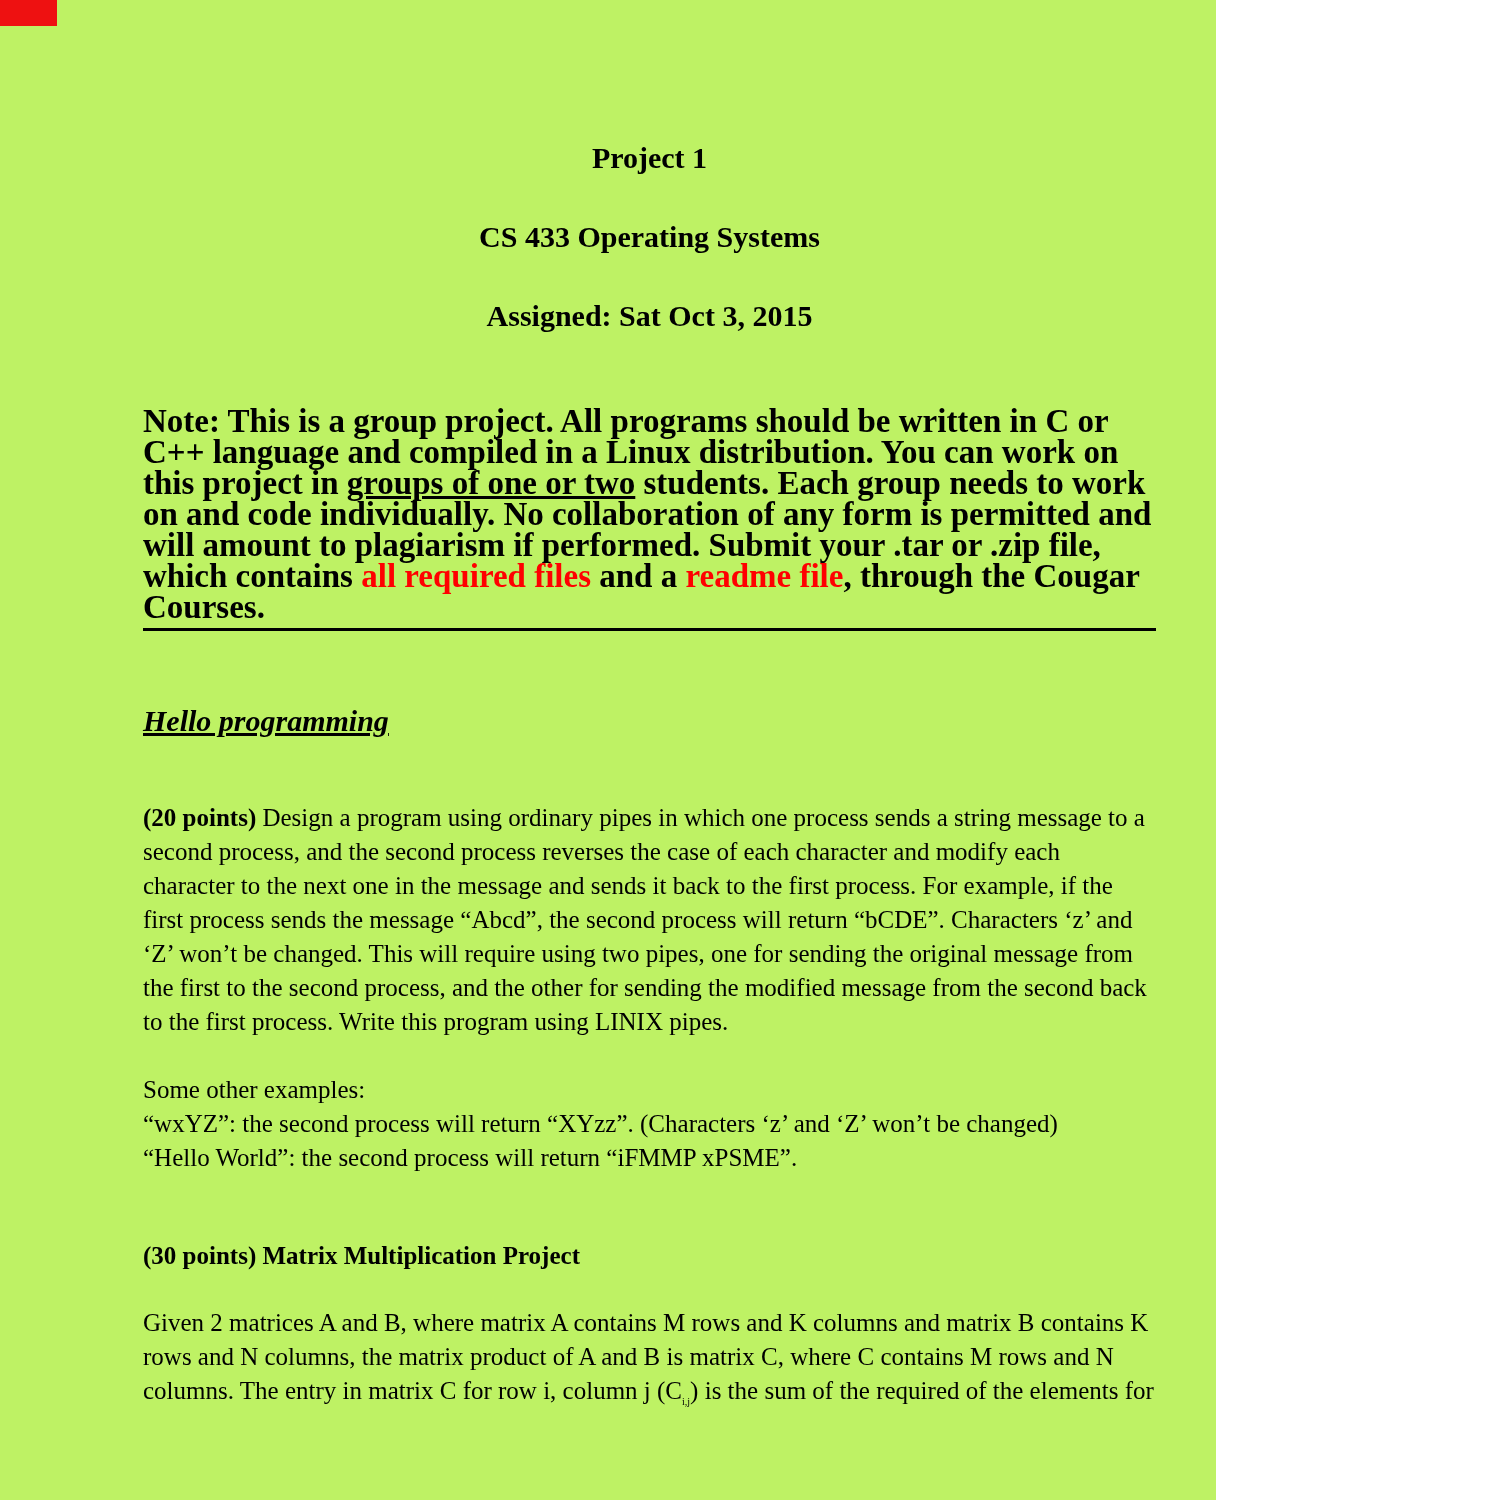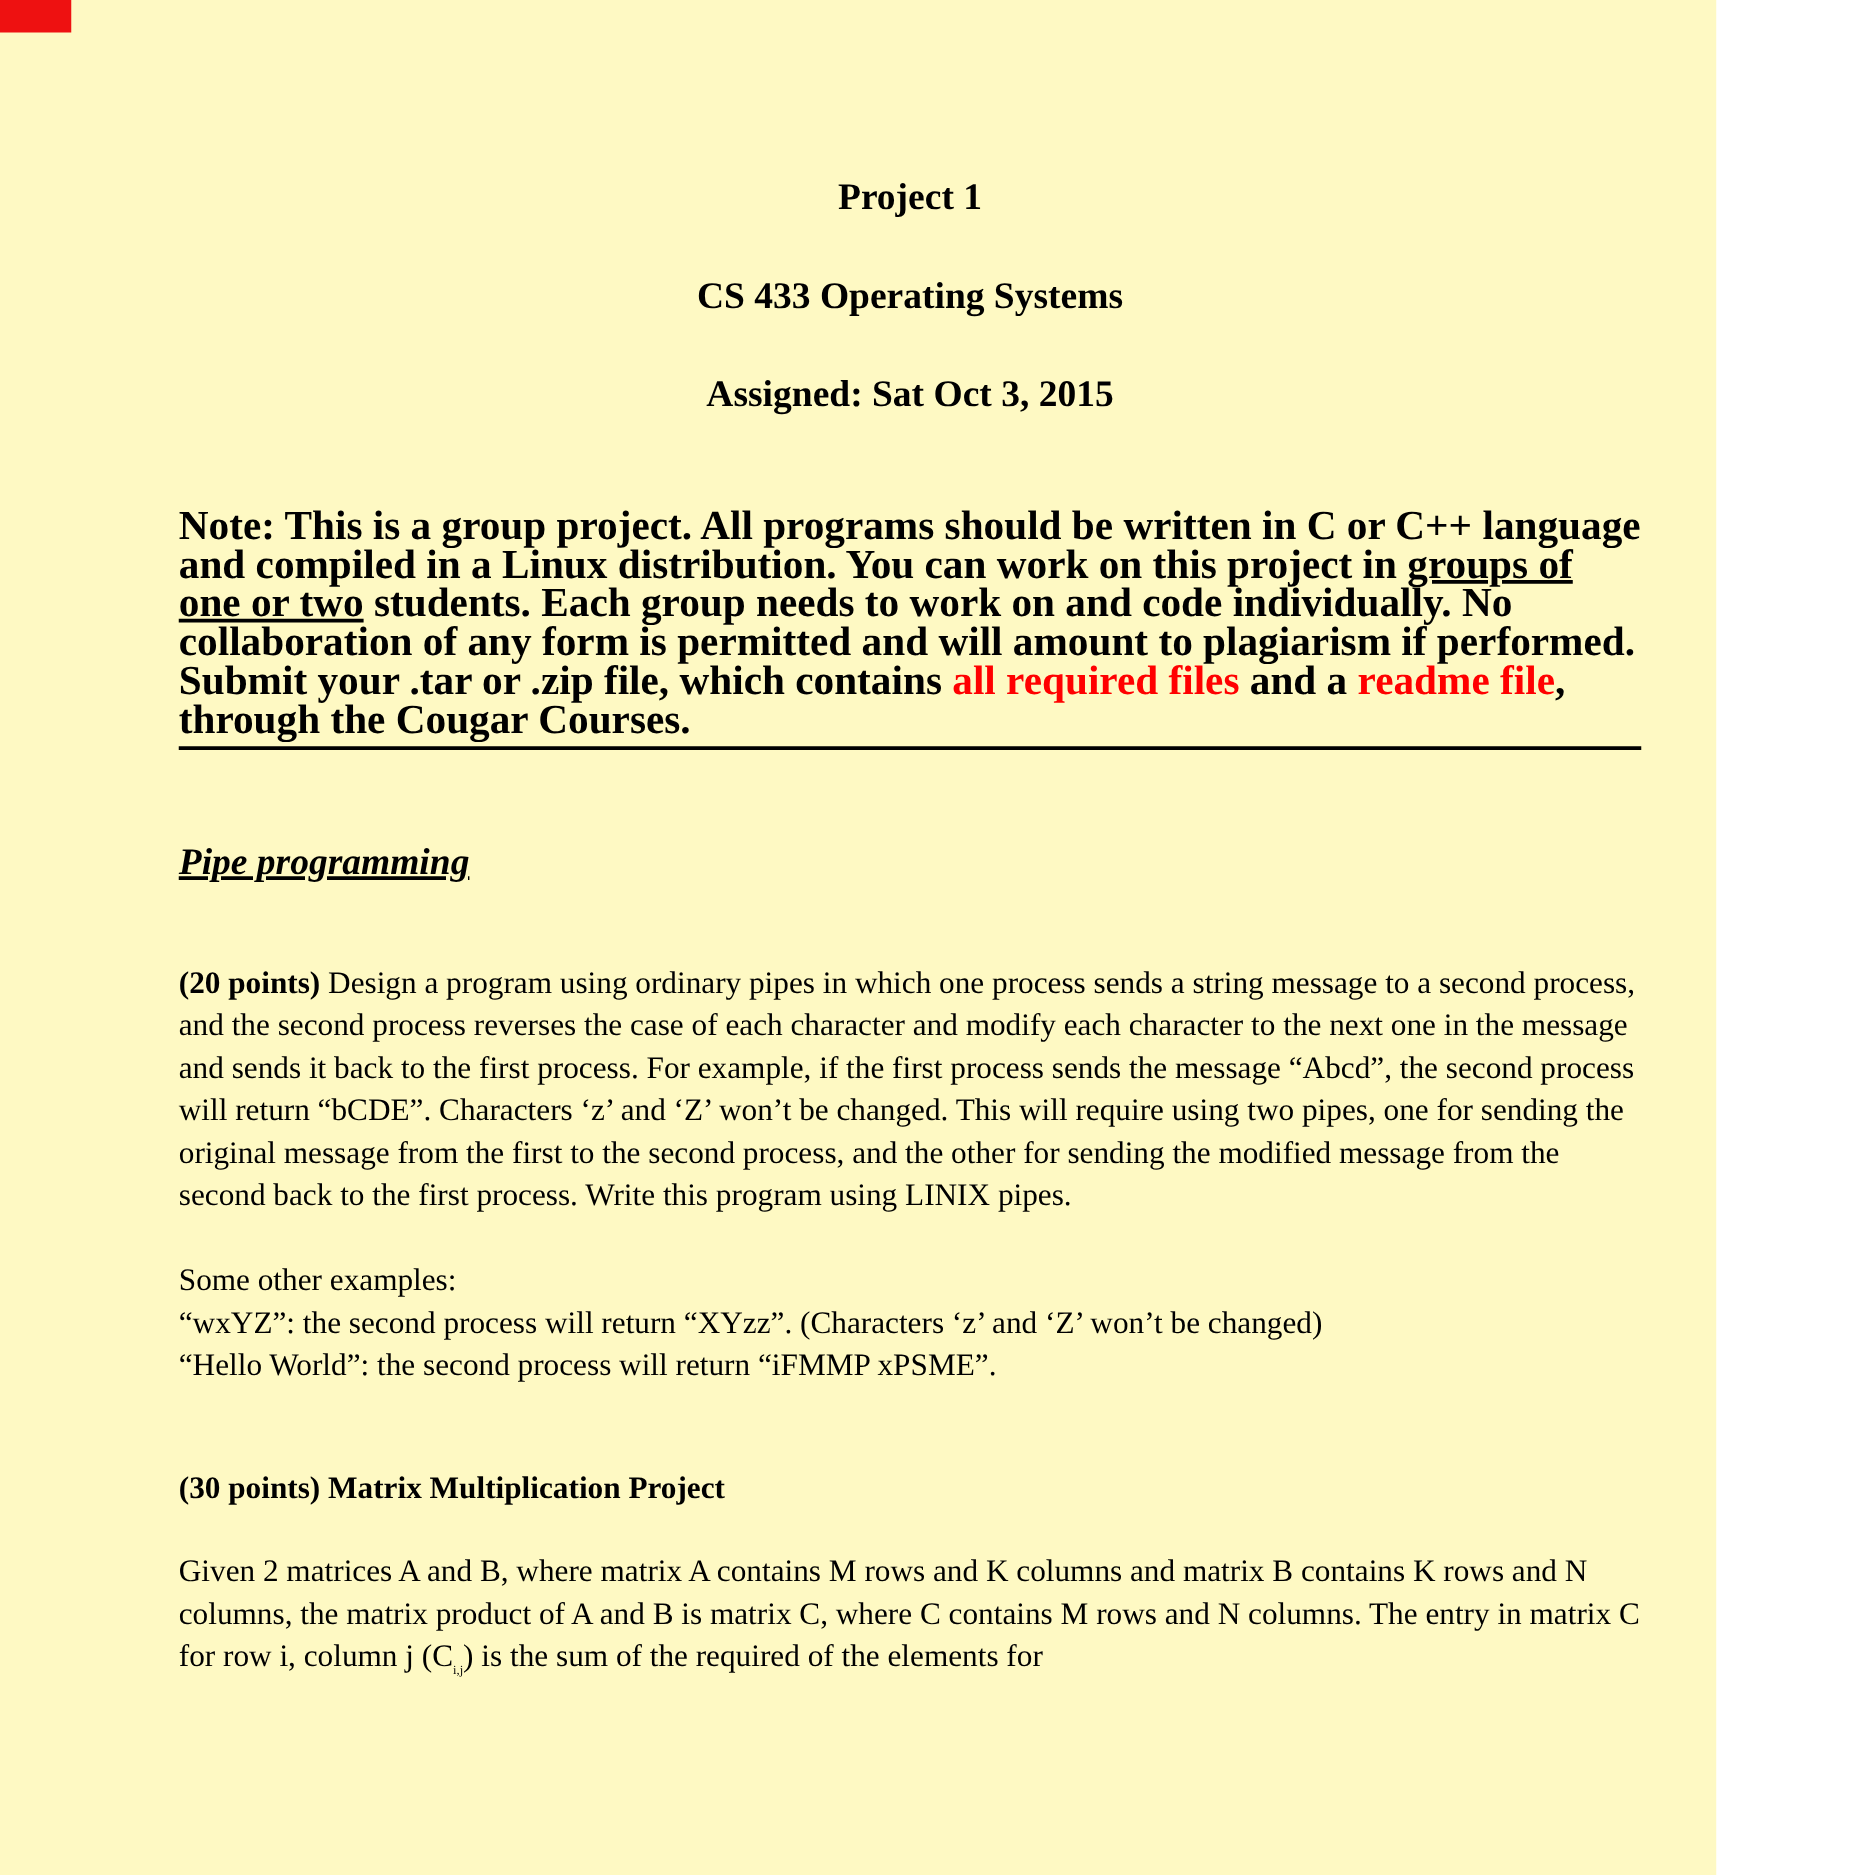--- a/index.html
+++ b/index.html
@@ -4,22 +4,22 @@
 <style>
   * { margin:0; padding:0; box-sizing:border-box; }
   html, body { background:#ffffff; }
   body {
     width:1500px; height:1500px; overflow:hidden;
     font-family:"Liberation Serif", serif;
     color:#000000;
   }
   .page {
     position:relative;
-    width:1373px; height:1500px;
-    background:#fef9c3;
+    width:1216px; height:1500px;
+    background:#bef264;
     padding:140px 60px 0 143px;
   }
   .corner-mark {
     position:absolute; top:0; left:0;
     width:57px; height:26px;
     background:#ee1111;
   }
   .title-block { text-align:center; }
   .doc-title {
     font-size:30px; font-weight:bold; line-height:36px;
@@ -66,21 +66,21 @@
   <div class="title-block">
     <h1 class="doc-title">Project 1</h1>
     <h1 class="doc-title">CS 433 Operating Systems</h1>
     <h1 class="doc-title last">Assigned: Sat Oct 3, 2015</h1>
   </div>
 
   <p class="note"><span class="b">Note: This is a group project. All programs should be written in C or C++ language and compiled in a Linux distribution. You can work on this project in </span><span class="b u">groups of one or two</span><span class="b"> students. Each group needs to work on and code individually. No collaboration of any form is permitted and will amount to plagiarism if performed. Submit your .tar or .zip file, which contains </span><span class="b red">all required files</span><span class="b"> and a </span><span class="b red">readme file</span><span class="b">, through the Cougar Courses.</span></p>
 
   <hr class="rule">
 
-  <h2 class="section-heading"><span class="hu">Pipe programming</span></h2>
+  <h2 class="section-heading"><span class="hu">Hello programming</span></h2>
 
   <p class="para pipe-body"><span class="b">(20 points)</span><span> Design a program using ordinary pipes in which one process sends a string message to a second process, and the second process reverses the case of each character and modify each character to the next one in the message and sends it back to the first process. For example, if the first process sends the message “Abcd”, the second process will return “bCDE”. Characters ‘z’ and ‘Z’ won’t be changed. This will require using two pipes, one for sending the original message from the first to the second process, and the other for sending the modified message from the second back to the first process. Write this program using LINIX pipes.</span></p>
 
   <div class="examples">
     <div>Some other examples:</div>
     <div>“wxYZ”: the second process will return “XYzz”. (Characters ‘z’ and ‘Z’ won’t be changed)</div>
     <div>“Hello World”: the second process will return “iFMMP xPSME”.</div>
   </div>
 
 

